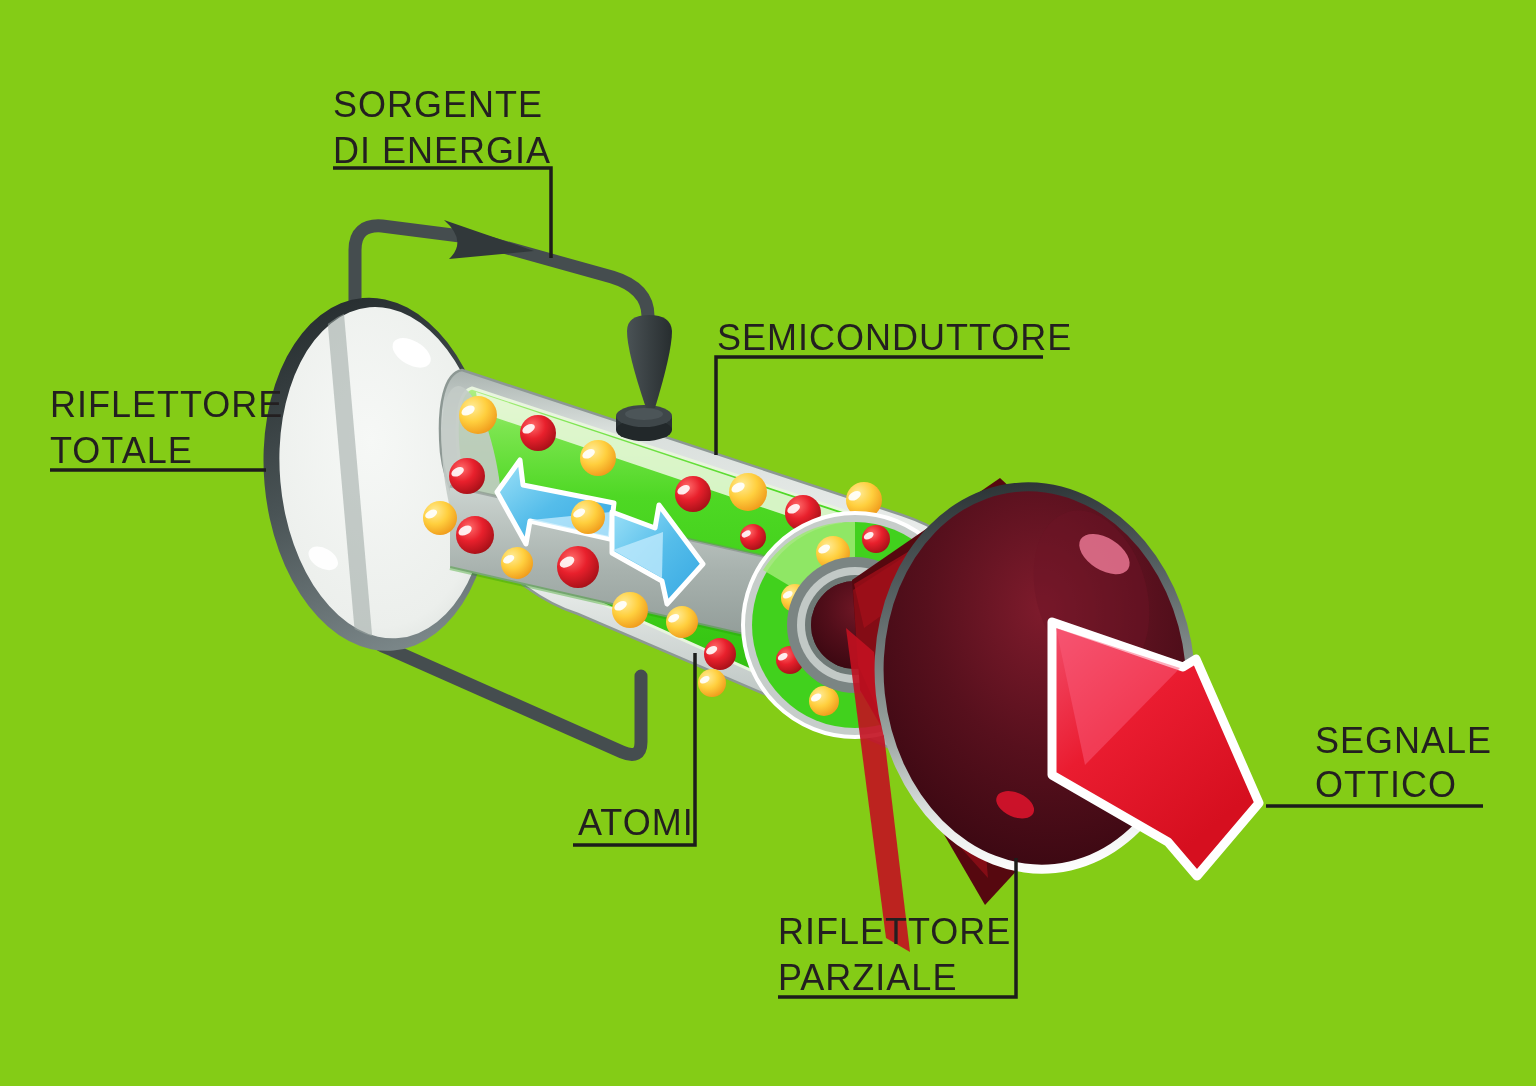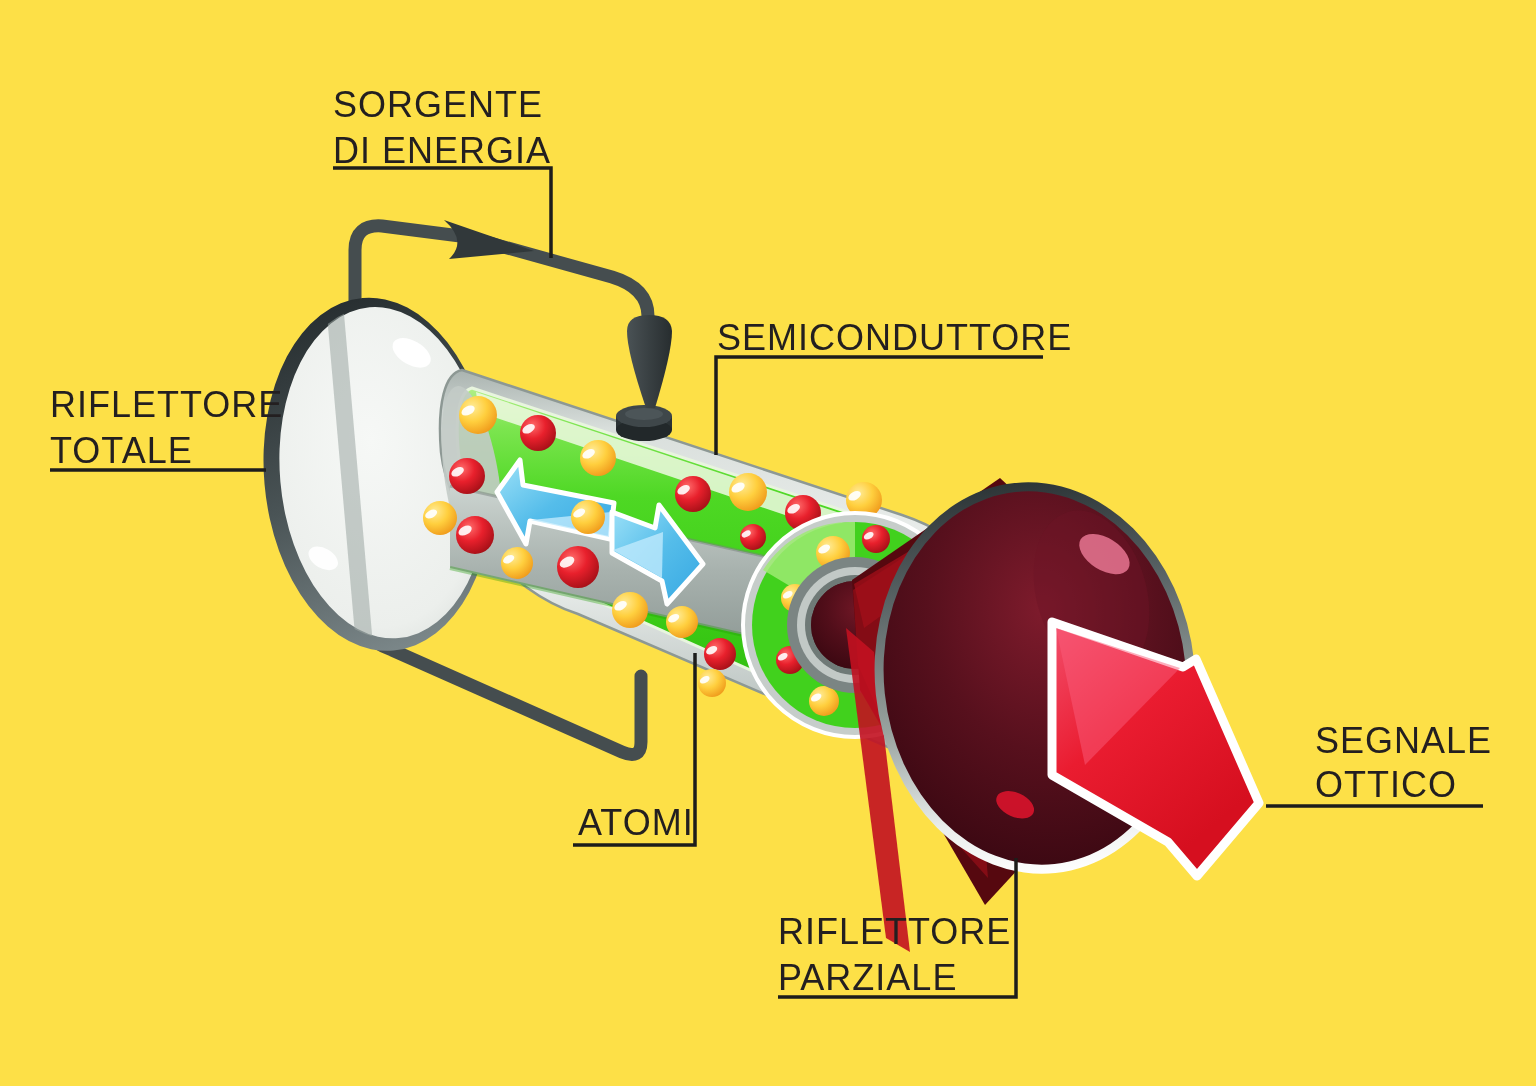--- a/index.html
+++ b/index.html
@@ -1,16 +1,16 @@
 <!DOCTYPE html>
 <html><head>
 <meta charset="utf-8">
 <style>
   html,body{margin:0;padding:0;background:#ffffff;}
-  .stage{position:relative;width:1536px;height:1086px;background:#fde047;overflow:hidden;
+  .stage{position:relative;width:1536px;height:1086px;background:#84cc16;overflow:hidden;
          font-family:"Liberation Sans", sans-serif;}
   svg{display:block}
   text{font-family:"Liberation Sans", sans-serif;font-size:36px;letter-spacing:1px;
        fill:#231f20;font-weight:400;}
 </style>
 </head>
 <body>
 
 <div class="stage">
 <svg width="1536" height="1086" viewBox="0 0 1536 1086">

